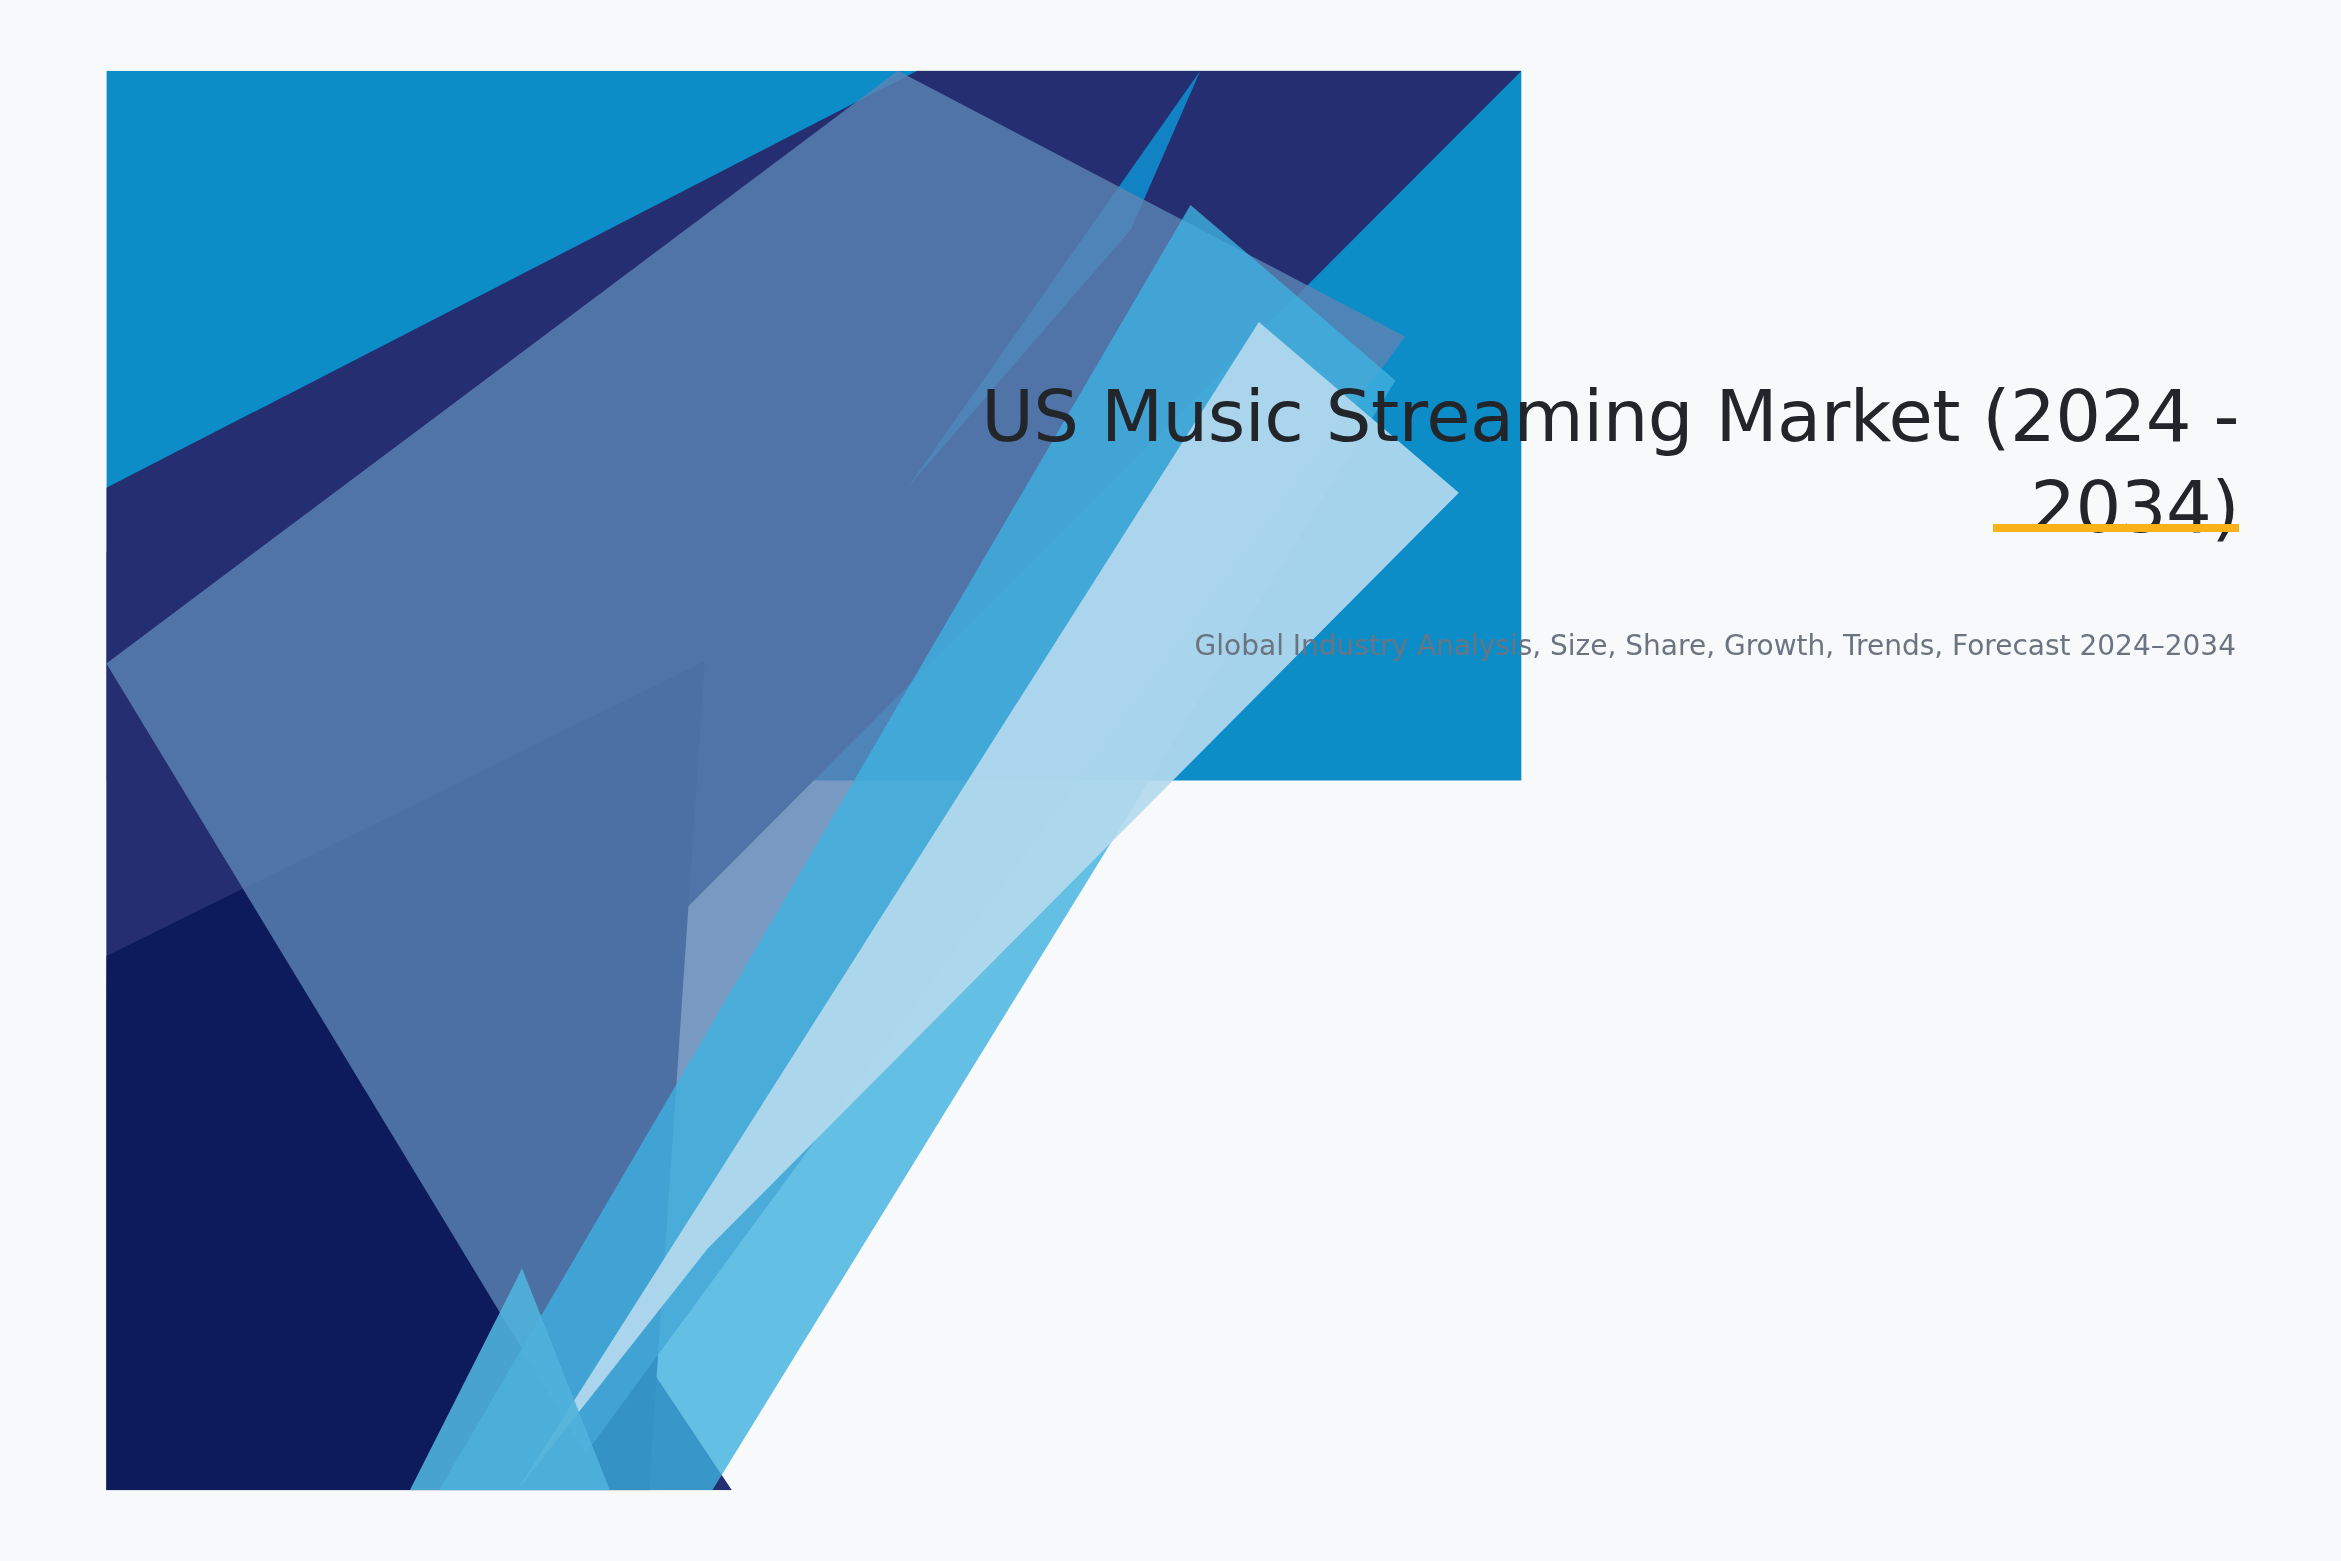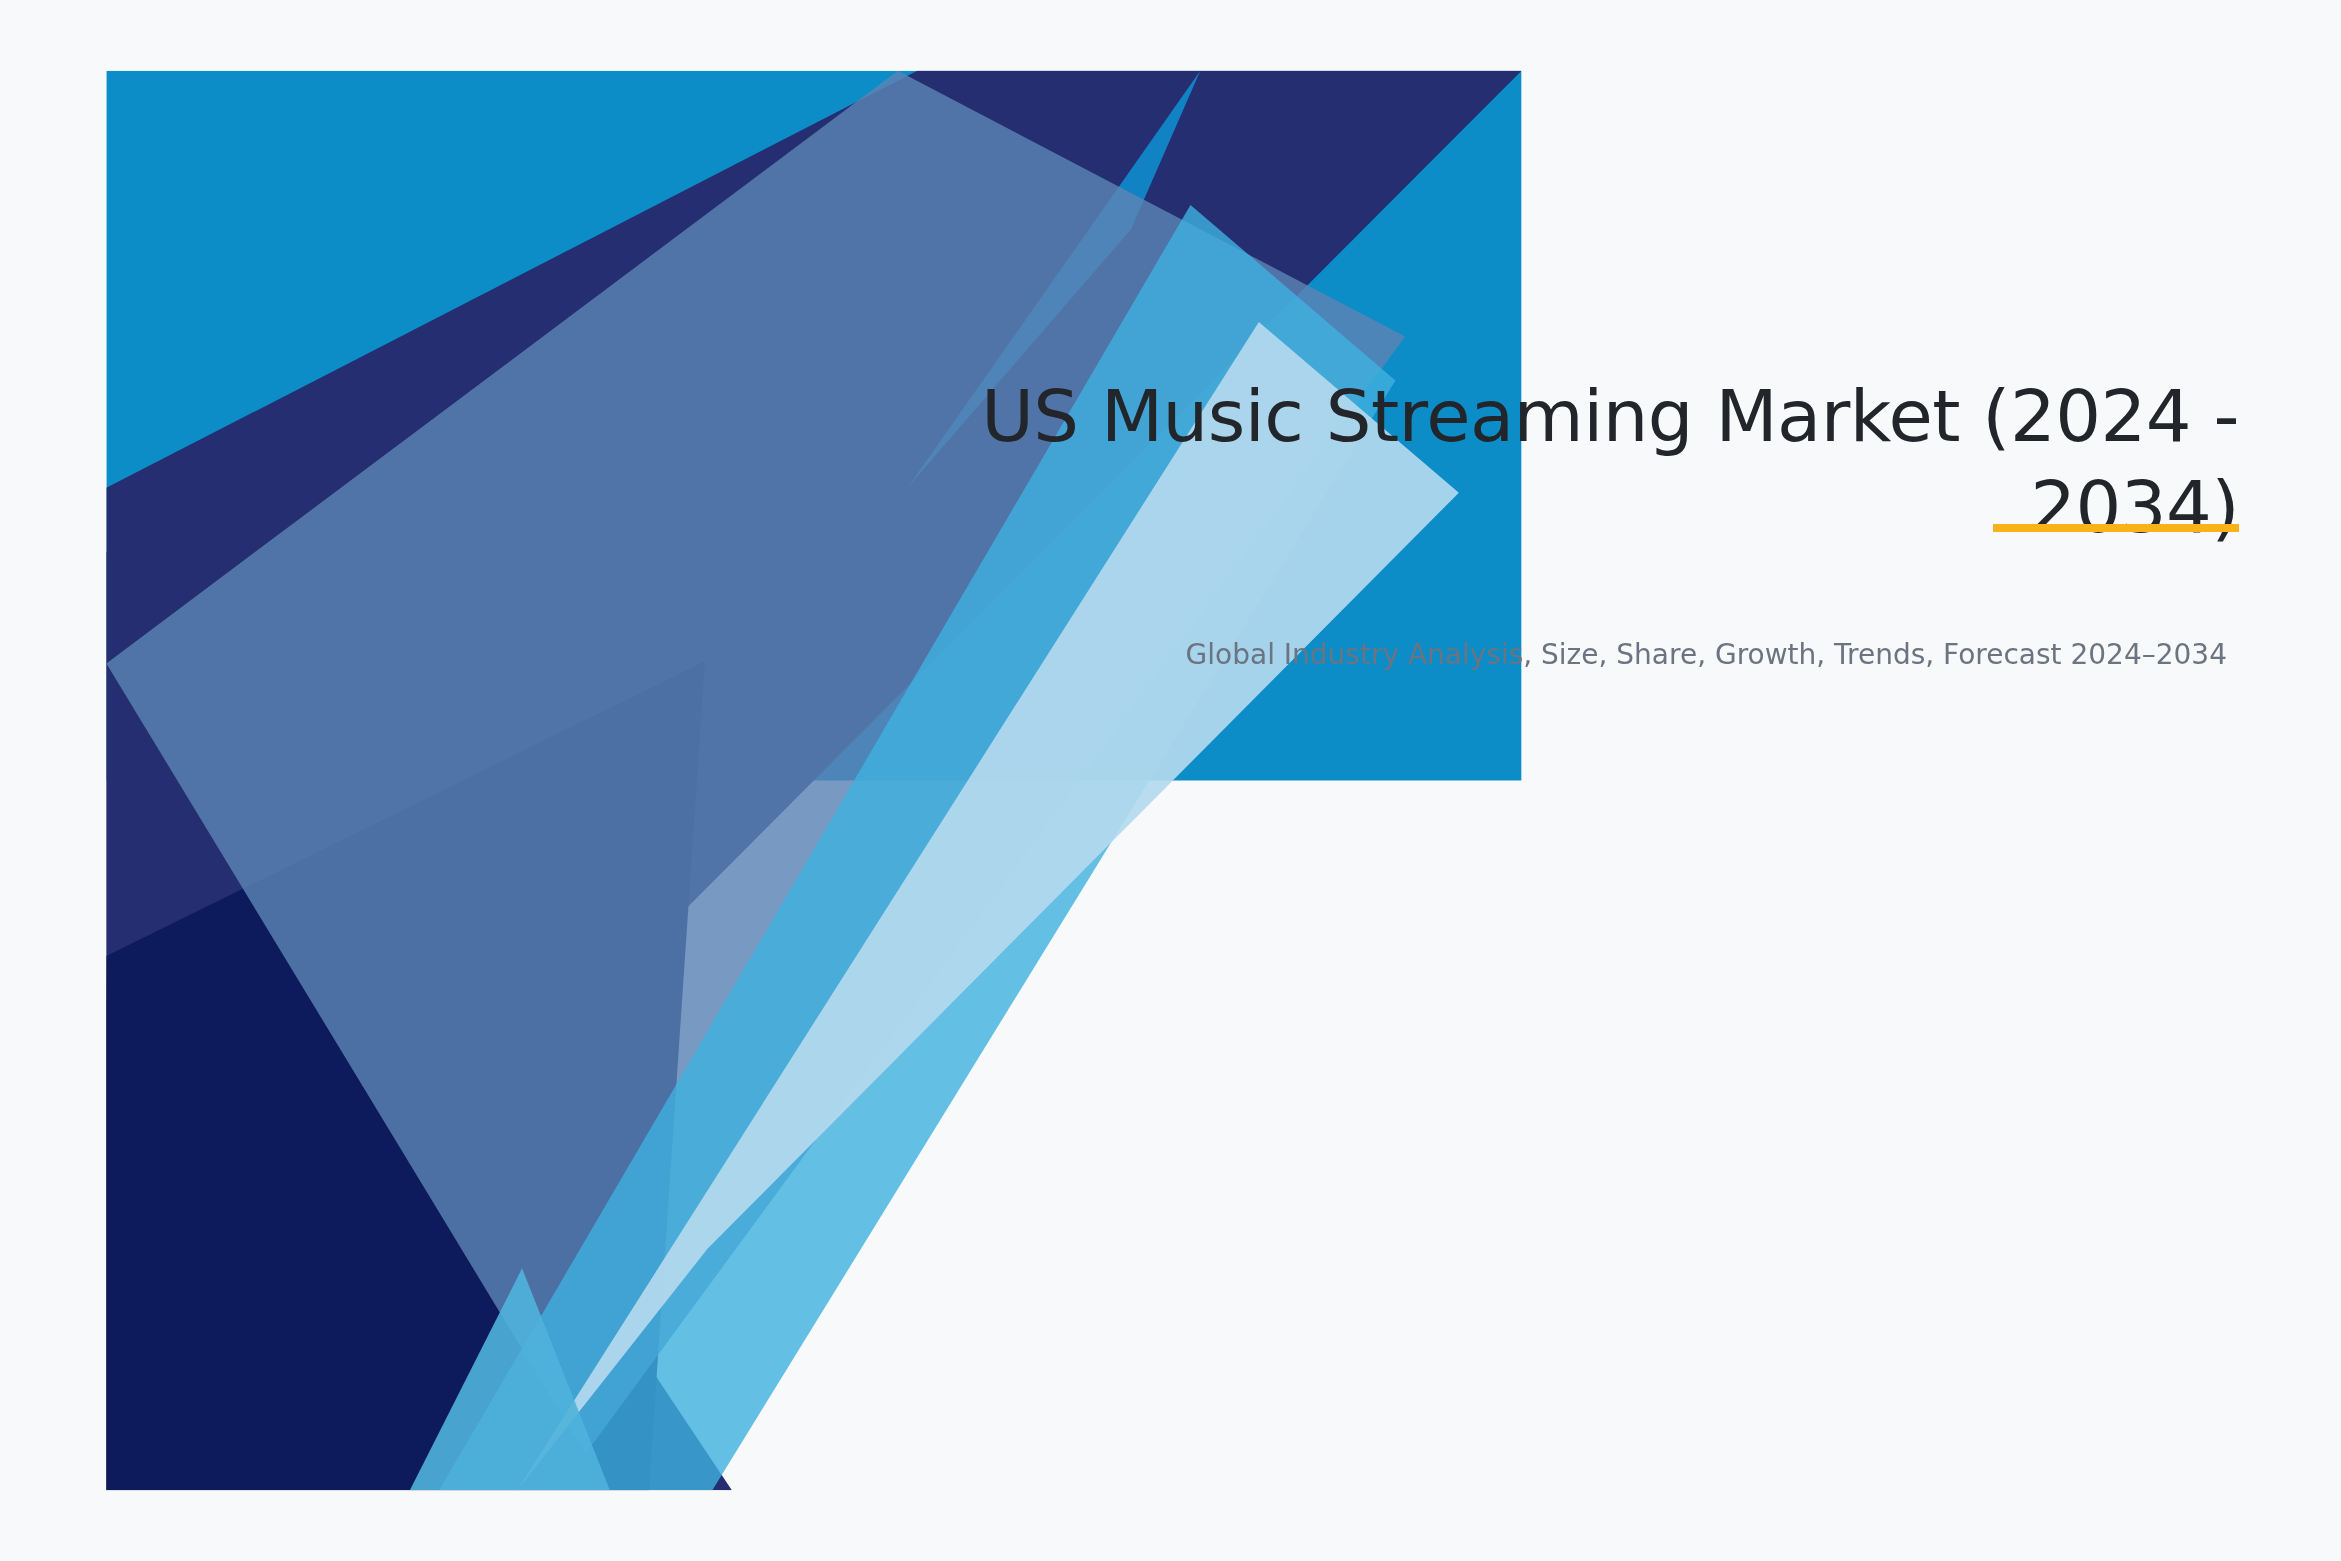--- a/index.html
+++ b/index.html
@@ -49,21 +49,21 @@
   #title-underline {
     position: absolute;
     right: 0px;
     bottom: 20.5px;
     width: 246px;
     height: 8.3px;
     background: #f9b21a;
   }
   #slide-subtitle {
     display: block;
-    margin: 12px;
+    margin: 3px;
     padding-top: 72px;
     font-family: "DejaVu Sans", "Liberation Sans", sans-serif;
     font-size: 28px;
     font-weight: 400;
     line-height: 1.34;
     color: #6b7480;
     text-align: right;
   }
 </style>
 </head>

